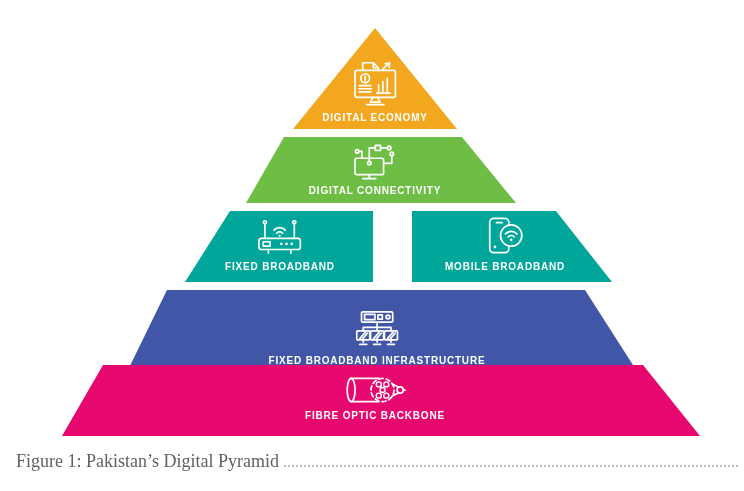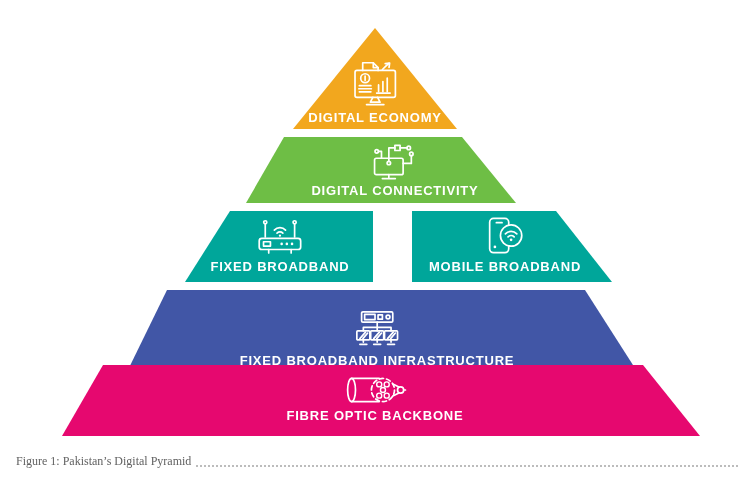--- a/index.html
+++ b/index.html
@@ -28,49 +28,49 @@
   .content {
     position: absolute;
     transform: translateX(-50%);
     display: flex;
     flex-direction: column;
     align-items: center;
     gap: 3px;
     width: max-content;
   }
   .c1 { left: 82px;  bottom: 4px; }
-  .c2 { left: 129px; bottom: 5px; margin-left: 20px; }
+  .c2 { left: 129px; bottom: 5px; }
   .c3a { left: 95px; bottom: 8px; }
   .c3b { left: 93px; bottom: 8px; }
   .c4 { left: 252px; bottom: 8px; }
   .c5 { left: 313px; bottom: 13px; align-items: center; }
 
   .tier-label {
     color: #ffffff;
-    font-size: 13px;
+    font-size: 10px;
     font-weight: 700;
     letter-spacing: 0.8px;
     line-height: 15px;
     white-space: nowrap;
   }
   .icon { display: block; line-height: 0; }
   .icon svg { display: block; }
   .icon svg * { vector-effect: non-scaling-stroke; }
 
   .caption-row {
     position: absolute;
     left: 16px;
     right: 6px;
     top: 453px;
     display: flex;
     align-items: flex-end;
   }
   .caption-text {
     font-family: "Liberation Serif", serif;
-    font-size: 12px;
+    font-size: 18px;
     color: #616161;
     line-height: 17px;
     white-space: nowrap;
   }
   .leader {
     flex: 1;
     border-bottom: 2px dotted #bcbcbc;
     margin: 0 0 3px 5px;
     height: 0;
   }

